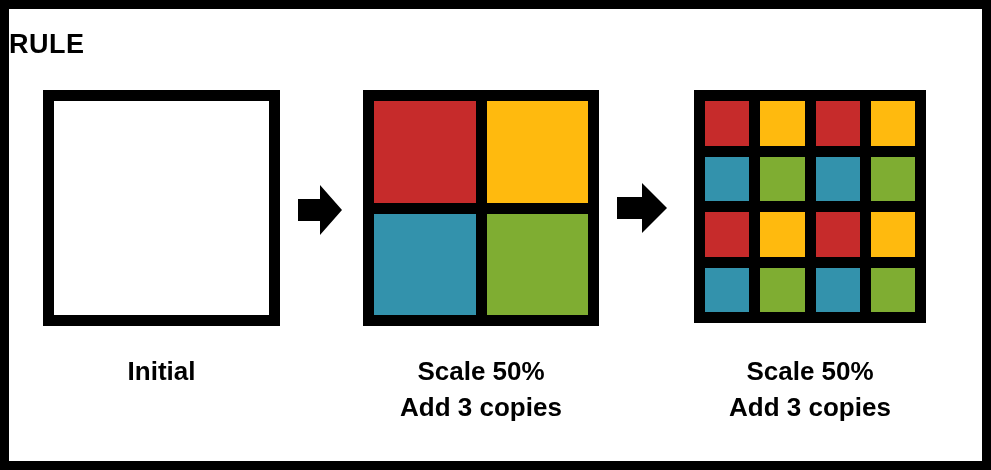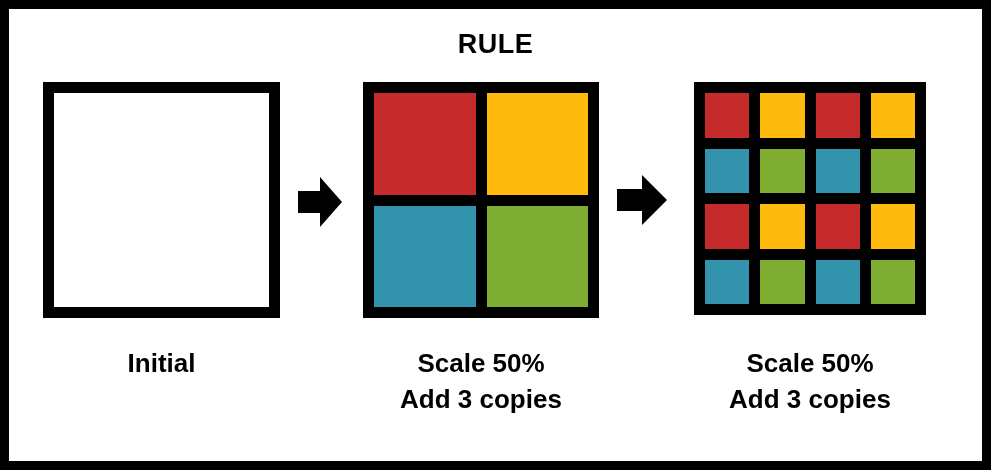--- a/index.html
+++ b/index.html
@@ -22,33 +22,33 @@
     box-sizing: border-box;
     border: 9px solid #000000;
   }
 
   
   #title {
     position: absolute;
     left: 0;
     top: 22px;
     width: 973px;
-    text-align: center;
+    text-align: left;
     font-size: 27px;
     font-weight: bold;
     letter-spacing: 0.5px;
     color: #000000;
     line-height: 1;
   }
 
   
   #stage {
     position: absolute;
     left: 0;
-    top: 0;
+    top: 8px;
     width: 973px;
     height: 452px;
   }
 
   .panel {
     position: absolute;
     box-sizing: border-box;
     background: #000000;
   }
 

